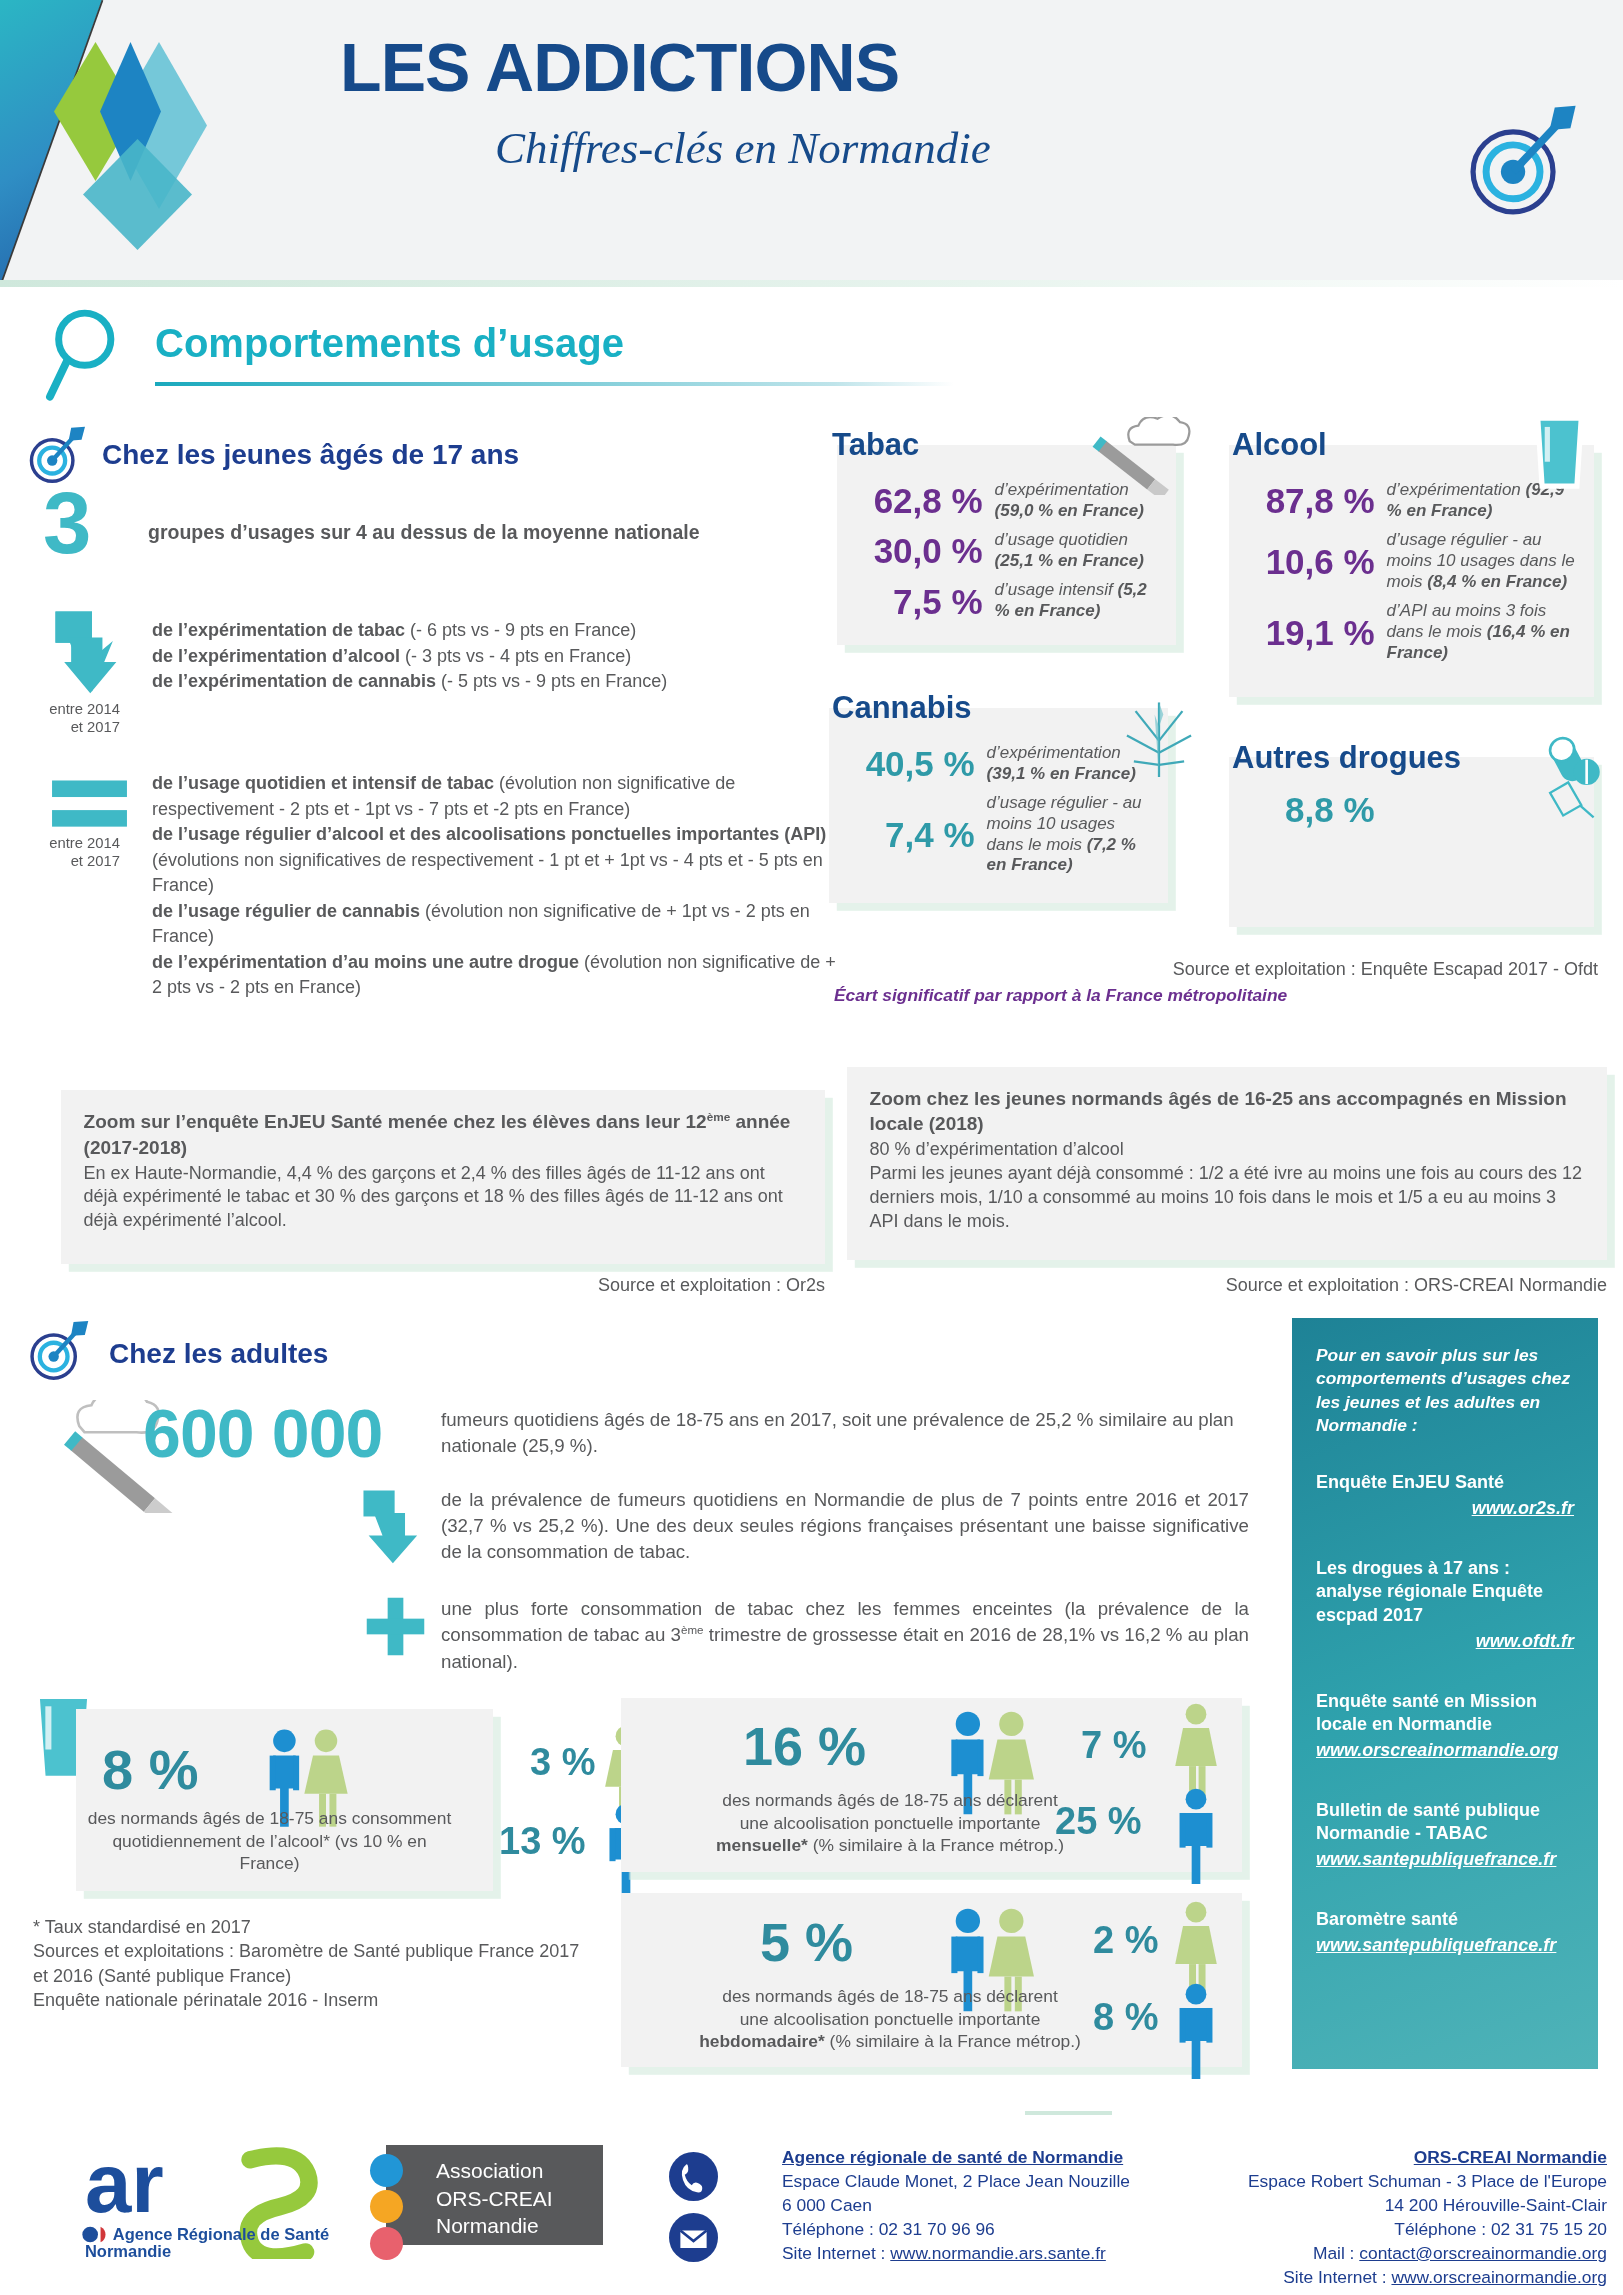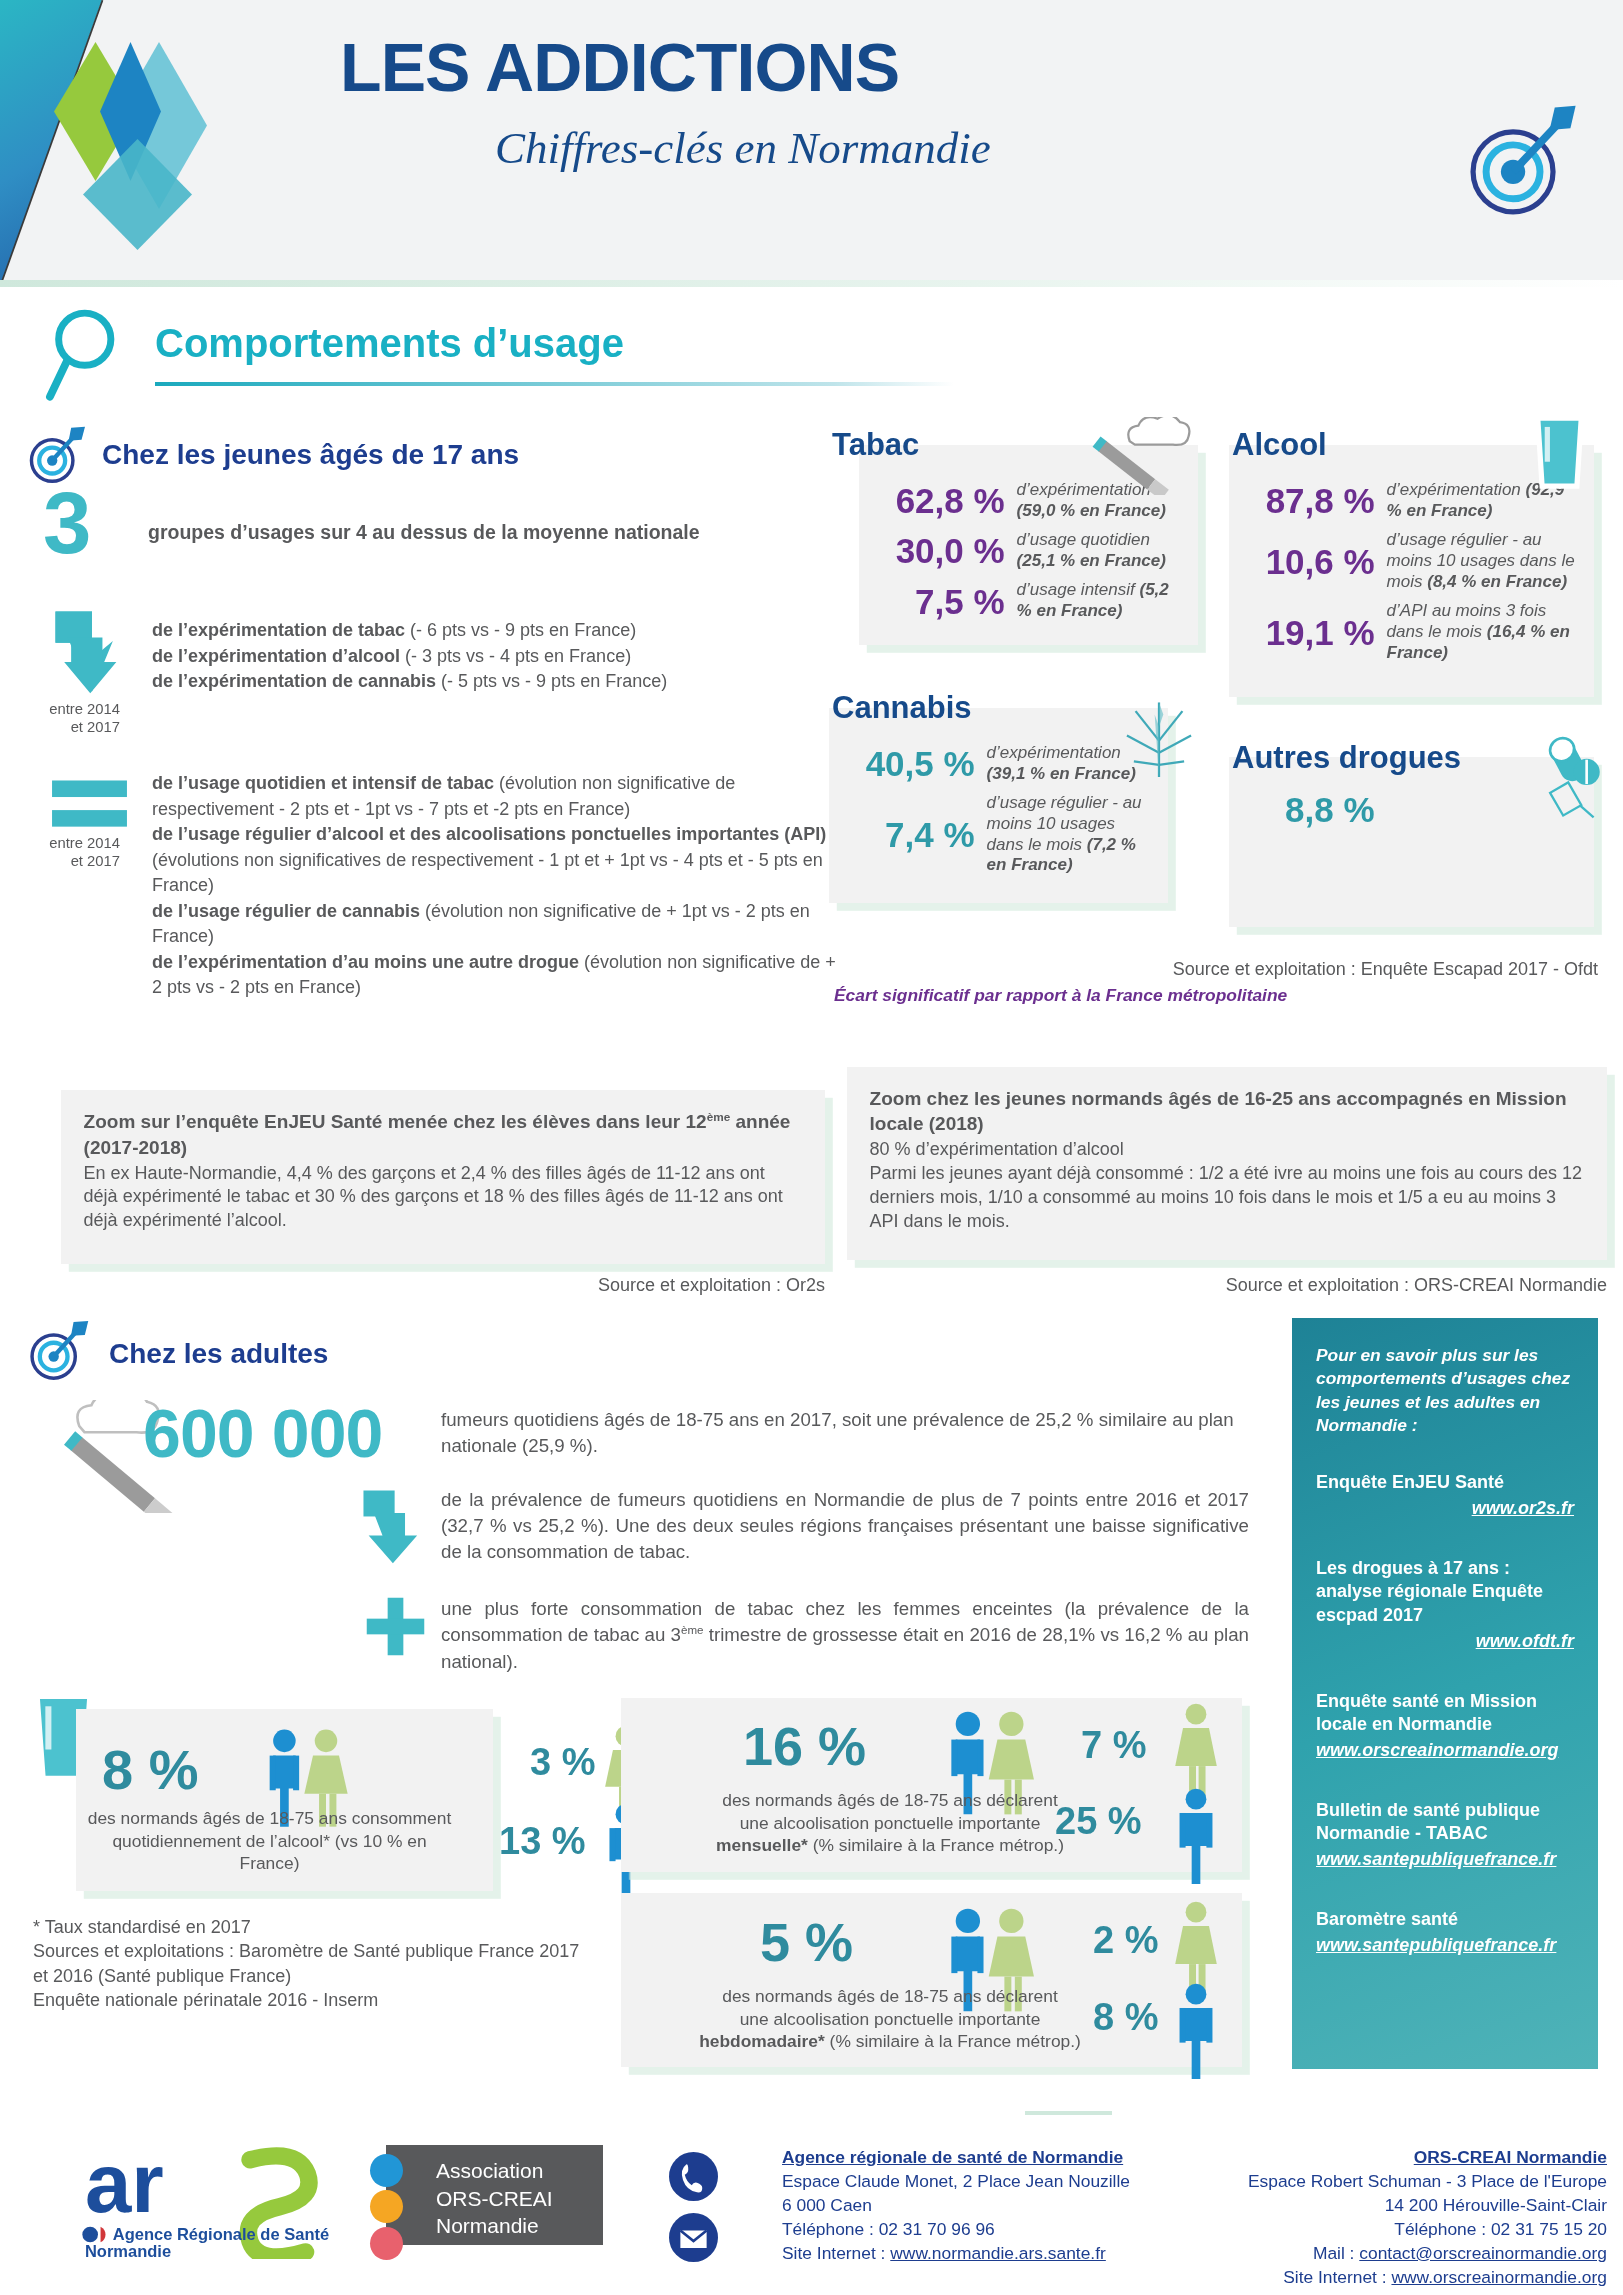--- a/index.html
+++ b/index.html
@@ -62,21 +62,21 @@
 
   
   .card{background:#f2f2f2;box-shadow:7.8px 7.8px 0 0 rgba(205,231,217,.55);}
   .card-title{position:absolute;font-size:31px;font-weight:bold;color:#164a8a;}
   .pct{font-size:35px;font-weight:bold;line-height:1;}
   .pct.purple{color:#6b2f8f;}
   .pct.teal{color:#2f9aa8;}
   .desc{font-size:17px;font-style:italic;color:#58595b;line-height:1.22;}
   .desc b{font-weight:bold;font-style:italic;}
 
-  #card-tabac{left:859px;top:445px;width:339px;height:200px;}
+  #card-tabac{left:837px;top:445px;width:339px;height:200px;}
   #t-tabac{left:832px;top:427px;}
   #card-alcool{left:1229px;top:445px;width:365px;height:252px;}
   #t-alcool{left:1232px;top:427px;}
   #card-cannabis{left:829px;top:708px;width:339px;height:195px;}
   #t-cannabis{left:832px;top:690px;}
   #card-autres{left:1229px;top:757px;width:365px;height:170px;}
   #t-autres{left:1232px;top:740px;}
 
   .row{display:flex;align-items:center;gap:12px;margin-bottom:8.7px;}
   .row .pct{flex:0 0 auto;min-width:130px;text-align:right;}

